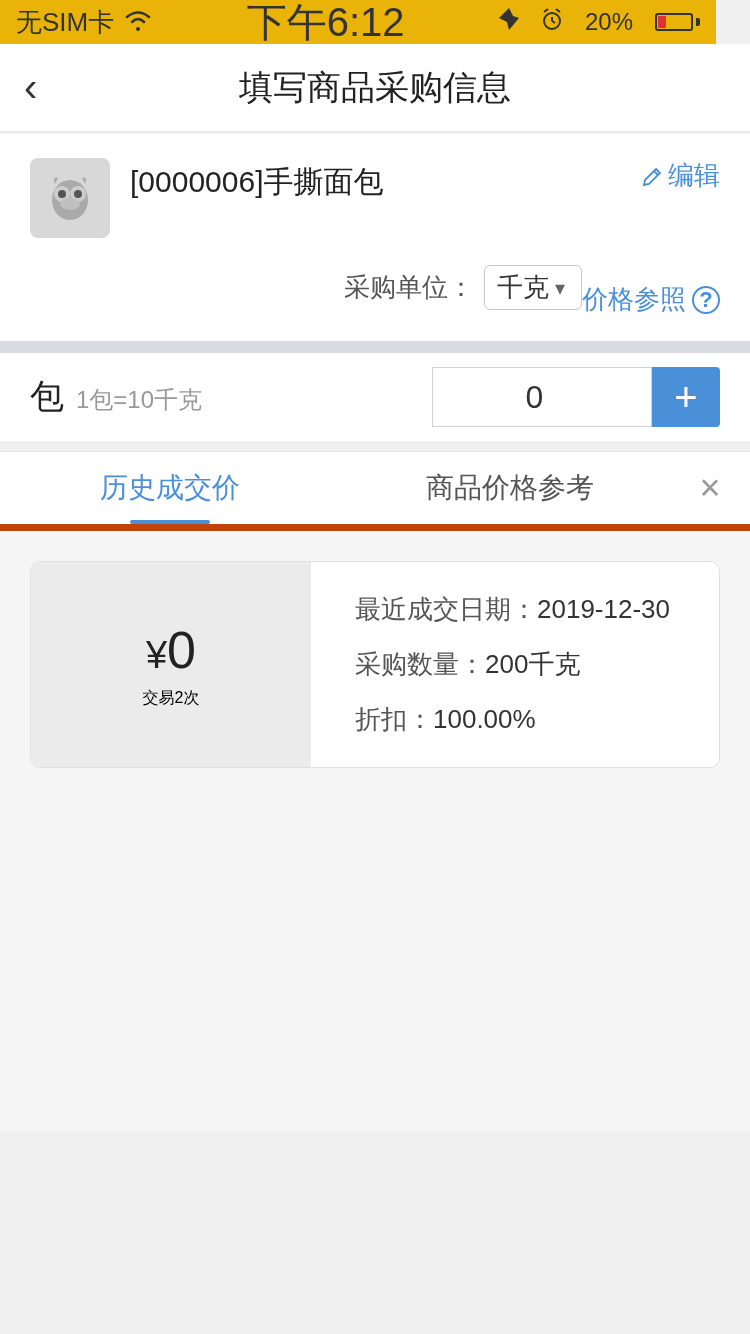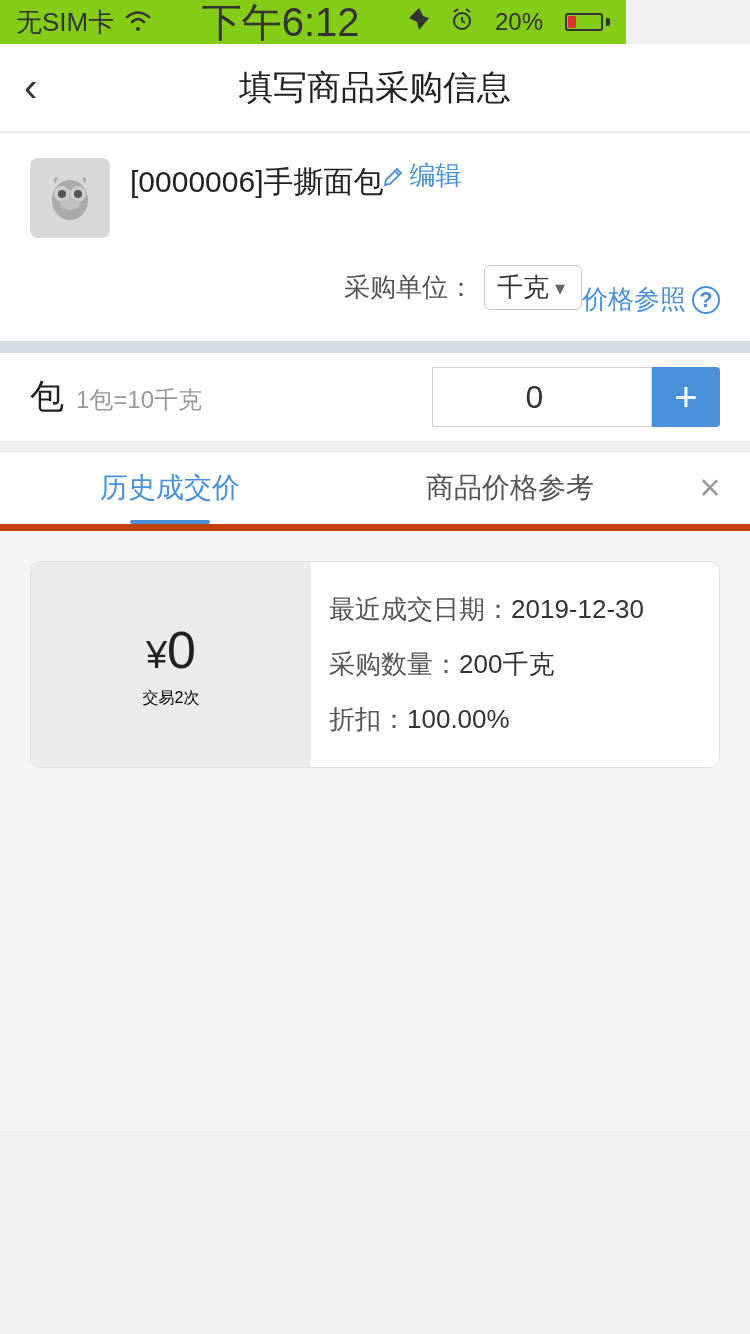--- a/index.html
+++ b/index.html
@@ -7,23 +7,23 @@
     body {
       width: 750px;
       min-height: 1334px;
       font-family: -apple-system, "PingFang SC", "Helvetica Neue", Arial, sans-serif;
       background: #f0f0f0;
       overflow-x: hidden;
     }
 
     
     .status-bar {
-      width: 626px;
+      width: 716px;
       height: 44px;
-      background: #84cc16;
+      background: #eab308;
       display: flex;
       align-items: center;
       justify-content: space-between;
       padding: 0 16px;
       font-size: 28px;
     }
     .status-left {
       display: flex;
       align-items: center;
       gap: 10px;
@@ -97,21 +97,21 @@
 
     
     .product-card {
       background: #fff;
       margin-top: 2px;
       padding: 24px 30px;
     }
     .product-top {
       display: flex;
       align-items: flex-start;
-      justify-content: flex-start;
+      justify-content: space-between;
     }
     .product-left {
       display: flex;
       align-items: flex-start;
       gap: 20px;
     }
     .product-image {
       width: 80px;
       height: 80px;
       background: #d8d8d8;
@@ -332,21 +332,21 @@
       font-size: 38px;
       font-weight: 400;
     }
     .price-times {
       font-size: 16px;
       color: #000000;
       margin-top: 8px;
     }
     .price-card-right {
       flex: 1;
-      padding: 28px 18px;
+      padding: 28px 44px;
       display: flex;
       flex-direction: column;
       justify-content: center;
       gap: 16px;
     }
     .price-detail-row {
       font-size: 26px;
       color: #333;
       line-height: 1.5;
     }

